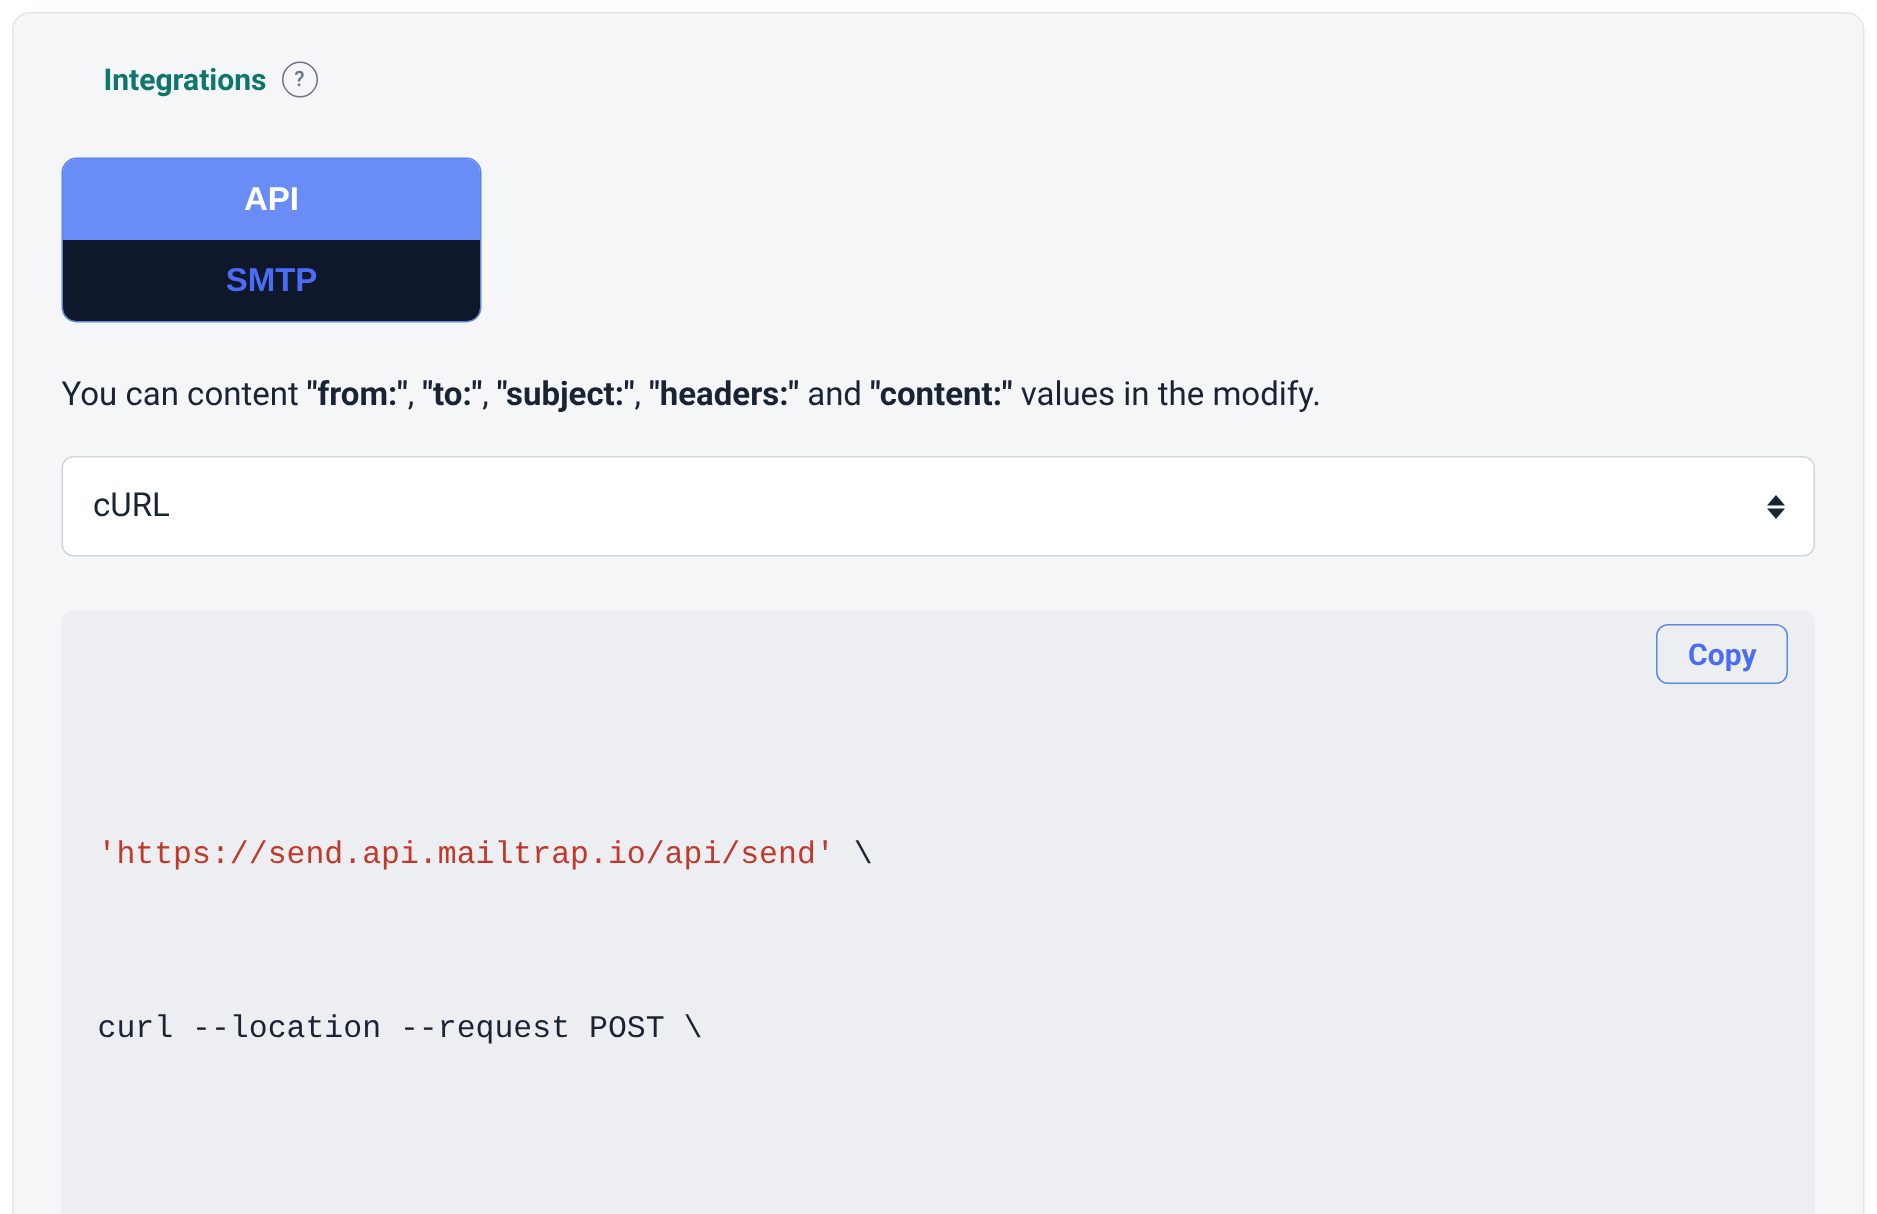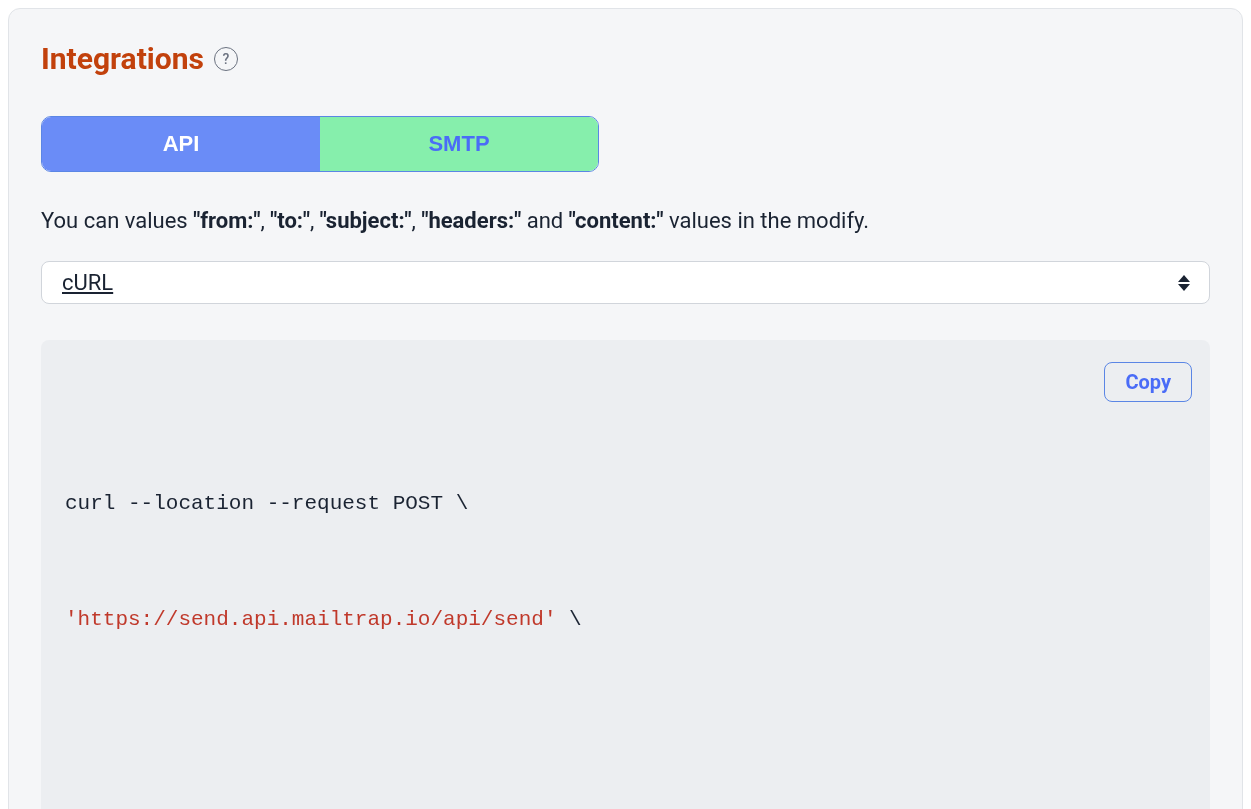--- a/index.html
+++ b/index.html
@@ -23,23 +23,24 @@
     }
 
     .header-row {
       display: flex;
       align-items: center;
       gap: 10px;
       margin-bottom: 40px;
     }
 
     .title {
-      font-size: 30px;
-      font-weight: 700;
-      color: #c2410c;
+      font-size: 20px;
+      font-weight: 700;
+      color: #0f766e;
+      margin-left: 28px;
     }
 
     .help-icon {
       display: inline-flex;
       align-items: center;
       justify-content: center;
       width: 24px;
       height: 24px;
       border: 1.5px solid #6b7280;
       border-radius: 50%;
@@ -48,30 +49,31 @@
       font-weight: 500;
       cursor: pointer;
     }
 
     .tabs {
       display: inline-flex;
       border: 1.5px solid #5b86e5;
       border-radius: 10px;
       overflow: hidden;
       margin-bottom: 36px;
+      flex-direction: column;
     }
 
     .tab {
       padding: 14px 0;
       width: 278px;
       text-align: center;
       font-size: 22px;
       font-weight: 700;
       cursor: pointer;
-      background-color: #86efac;
+      background-color: #0f172a;
       color: #4a6cf7;
       border: none;
     }
 
     .tab.active {
       background-color: #6a8cf7;
       color: #ffffff;
     }
 
     .instruction {
@@ -85,31 +87,30 @@
       font-weight: 700;
     }
 
     .select-wrapper {
       position: relative;
       margin-bottom: 36px;
     }
 
     .language-select {
       width: 100%;
-      padding: 8px 20px;
+      padding: 20px 20px;
       font-size: 22px;
       font-family: inherit;
       color: #1a2332;
       background-color: #ffffff;
       border: 1px solid #d1d5db;
       border-radius: 8px;
       appearance: none;
       -webkit-appearance: none;
       cursor: pointer;
-      text-decoration: underline;
     }
 
     .select-caret {
       position: absolute;
       right: 20px;
       top: 50%;
       transform: translateY(-50%);
       pointer-events: none;
       display: flex;
       flex-direction: column;
@@ -149,21 +150,21 @@
       white-space: pre;
       overflow: hidden;
     }
 
     .code-str {
       color: #c0392b;
     }
 
     .copy-button {
       position: absolute;
-      top: 22px;
+      top: 9px;
       right: 18px;
       padding: 7px 20px;
       font-size: 20px;
       font-weight: 700;
       color: #4a6cf7;
       background-color: #eceef1;
       border: 1.5px solid #5b86e5;
       border-radius: 8px;
       cursor: pointer;
       font-family: -apple-system, BlinkMacSystemFont, "Segoe UI", Roboto, "Helvetica Neue", Arial, sans-serif;
@@ -178,34 +179,34 @@
     <h2 class="title">Integrations</h2>
     <span class="help-icon">?</span>
   </div>
 
   <div class="tabs">
     <button class="tab active">API</button>
     <button class="tab">SMTP</button>
   </div>
 
   <p class="instruction">
-    <span>You can values </span><strong>"from:"</strong><span>, </span><strong>"to:"</strong><span>, </span><strong>"subject:"</strong><span>, </span><strong>"headers:"</strong><span> and </span><strong>"content:"</strong><span> values in the modify.</span>
+    <span>You can content </span><strong>"from:"</strong><span>, </span><strong>"to:"</strong><span>, </span><strong>"subject:"</strong><span>, </span><strong>"headers:"</strong><span> and </span><strong>"content:"</strong><span> values in the modify.</span>
   </p>
 
   <div class="select-wrapper">
     <select class="language-select">
       <option>cURL</option>
     </select>
     <span class="select-caret">
       <span class="caret-up"></span>
       <span class="caret-down"></span>
     </span>
   </div>
 
   <div class="code-block">
     <button class="copy-button">Copy</button>
+    <div class="code-line"><span class="code-str">'https://send.api.mailtrap.io/api/send'</span><span> \</span></div>
     <div class="code-line"><span>curl --location --request POST \</span></div>
-    <div class="code-line"><span class="code-str">'https://send.api.mailtrap.io/api/send'</span><span> \</span></div>
     
     
   </div>
 
 </div>
 
 </body></html>

